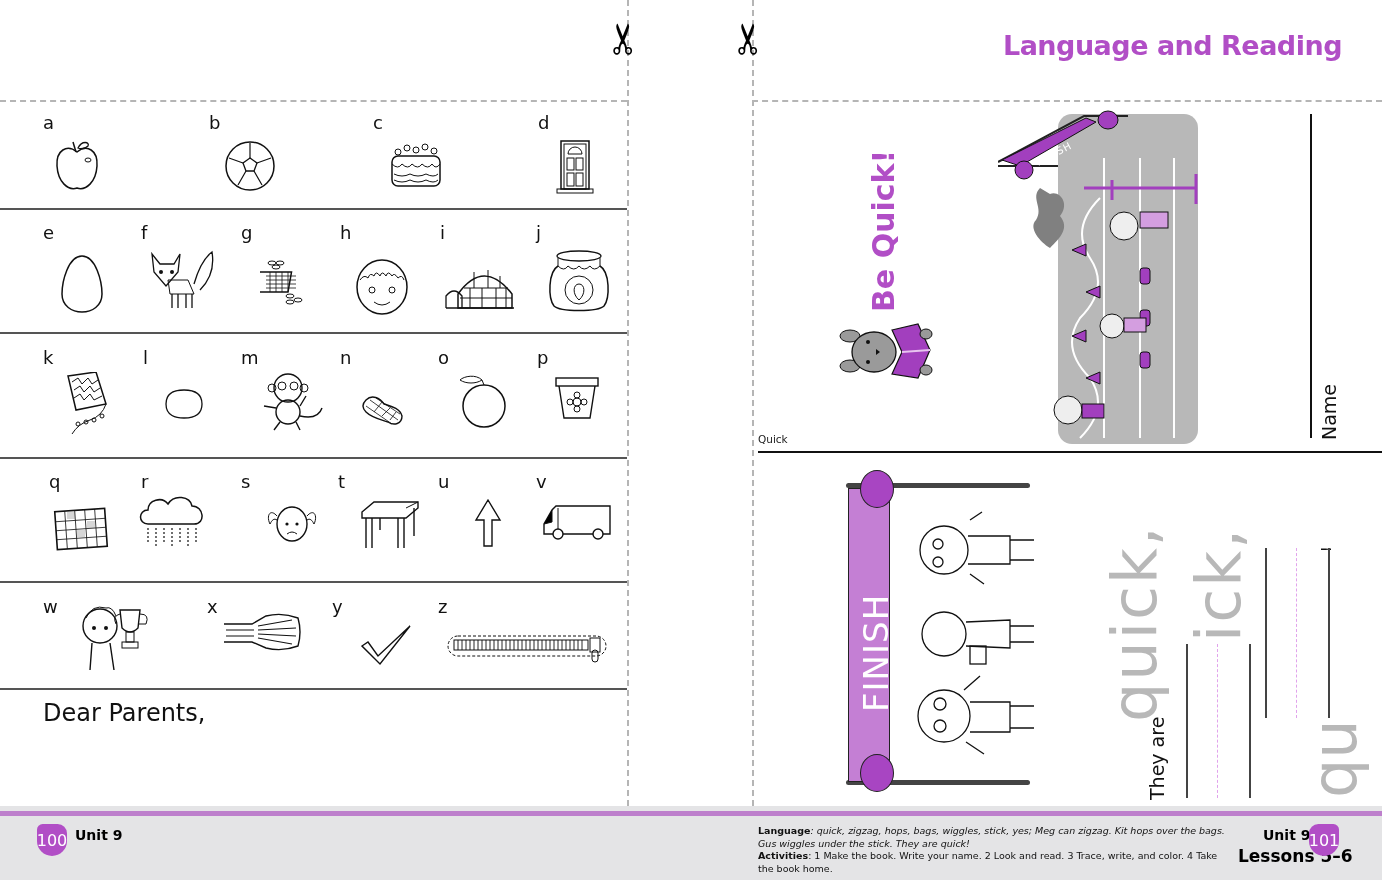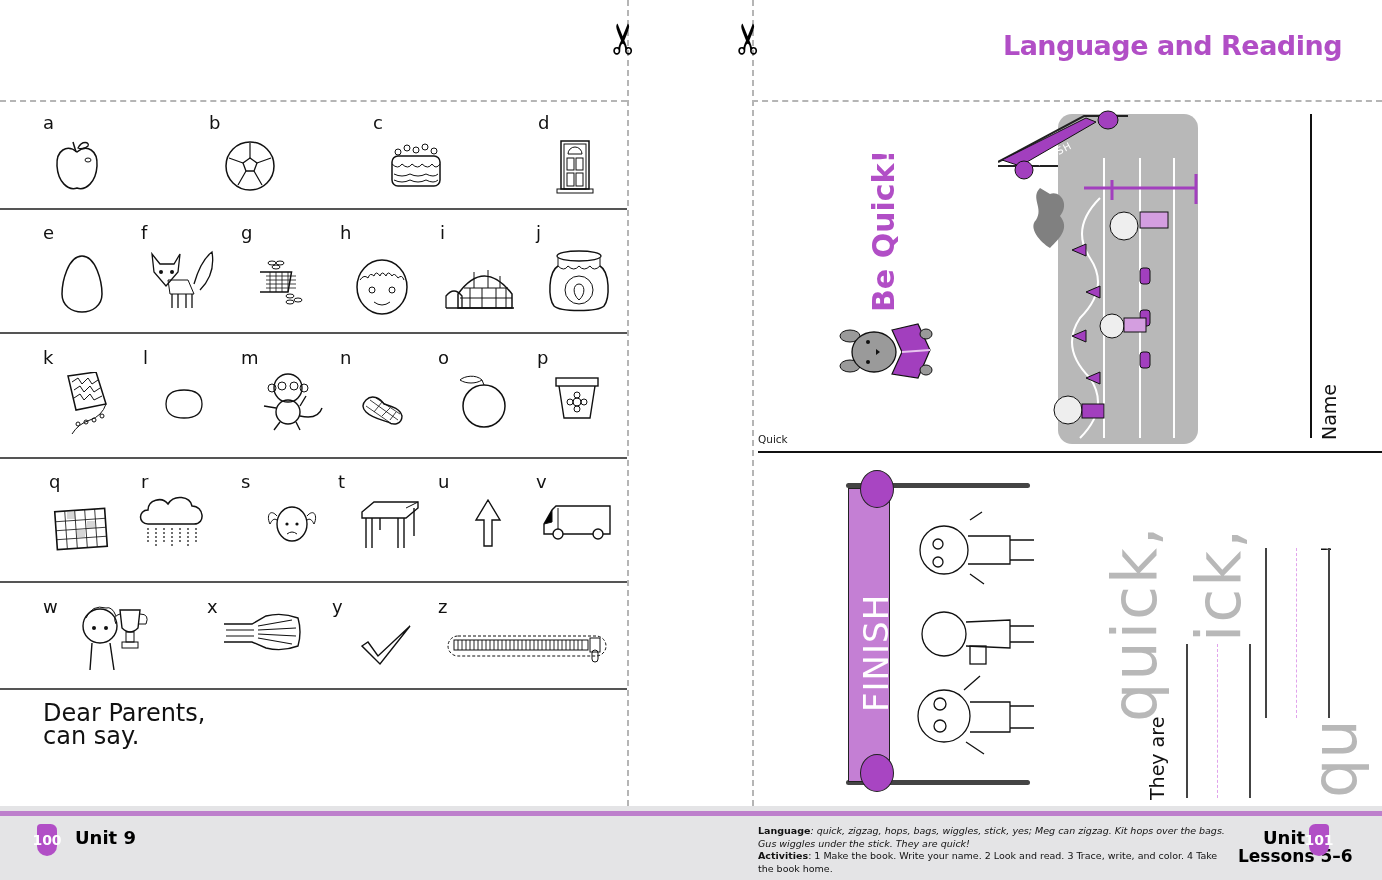--- a/index.html
+++ b/index.html
@@ -8,22 +8,22 @@
   .dash-h { position:absolute; height:0; border-top:2px dashed #b5b5b5; }
   .dash-v { position:absolute; width:0; border-left:2px dashed #b5b5b5; }
   .solid-h { position:absolute; height:2px; background:#555; }
   .letter { position:absolute; font-size:18px; font-family:"DejaVu Sans", sans-serif; color:#111; }
   .pic { position:absolute; }
   .title { position:absolute; right:40px; top:30px; font-family:"DejaVu Sans", sans-serif; font-weight:bold; font-size:27px; color:#b14ec6; letter-spacing:-0.5px; }
   .scissors { position:absolute; font-size:42px; line-height:42px; color:#000; }
   .parents { position:absolute; left:43px; top:702px; font-size:24px; line-height:23px; color:#111; font-family:"DejaVu Sans", sans-serif; }
   .footer { position:absolute; left:0; top:806px; width:1382px; height:74px; background:#e4e4e6; }
   .footer-line { position:absolute; left:0; top:811px; width:1382px; height:5px; background:#bd7fcc; }
-  .pagebadge { position:absolute; width:20px; height:32px; background:#b14ec6; color:#fff; font-weight:bold; font-size:14px; display:flex; align-items:center; justify-content:center; }
-  .unit { position:absolute; font-weight:bold; font-size:18px; color:#000; }
+  .pagebadge { position:absolute; width:30px; height:32px; background:#b14ec6; color:#fff; font-weight:normal; font-size:16px; display:flex; align-items:center; justify-content:center; }
+  .unit { position:absolute; font-weight:bold; font-size:14px; color:#000; }
   .lang { position:absolute; left:758px; top:825px; width:470px; font-size:9.5px; line-height:12.5px; color:#111; }
   .rot { position:absolute; transform-origin:left top; white-space:nowrap; }
   .fold { position:absolute; left:758px; top:433px; font-size:10.5px; color:#222; }
   .track { position:absolute; background:#b8b8b8; border-radius:14px; }
 </style>
 </head>
 <body>
 
 <div class="dash-v" style="left:627px; top:0; height:806px;"></div>
 <div class="dash-v" style="left:752px; top:0; height:806px;"></div>
@@ -290,21 +290,20 @@
         <rect x="8" y="10" width="134" height="10" fill="none" stroke="#111"></rect>
         <path d="M12 10 V20 M16 10 V20 M20 10 V20 M24 10 V20 M28 10 V20 M32 10 V20 M36 10 V20 M40 10 V20 M44 10 V20 M48 10 V20 M52 10 V20 M56 10 V20 M60 10 V20 M64 10 V20 M68 10 V20 M72 10 V20 M76 10 V20 M80 10 V20 M84 10 V20 M88 10 V20 M92 10 V20 M96 10 V20 M100 10 V20 M104 10 V20 M108 10 V20 M112 10 V20 M116 10 V20 M120 10 V20 M124 10 V20 M128 10 V20 M132 10 V20 M136 10 V20" stroke="#111" stroke-width="0.9"></path>
         <rect x="144" y="8" width="10" height="14" fill="none" stroke="#111"></rect>
         <rect x="146" y="20" width="6" height="12" rx="3" fill="none" stroke="#111"></rect>
       </svg>
   </div>
 </div>
 
 <div class="parents">
   <div>Dear Parents,</div>
-  <div>can say.</div>
 </div>
 
 <div class="solid-h" style="left:758px; top:451px; width:624px; background:#111; height:1.5px;"></div>
 <div class="fold">Quick</div>
 
 <div class="rot" style="left:866px; top:312px; transform:rotate(-90deg); font-weight:bold; font-size:30px; color:#b14ec6;">Be Quick!</div>
 
 <svg class="pic" style="left:836px; top:322px;" width="100" height="62" viewBox="0 0 100 62">
   <ellipse cx="14" cy="14" rx="10" ry="6" fill="#9a9a9a" stroke="#111"></ellipse>
   <ellipse cx="14" cy="44" rx="10" ry="6" fill="#9a9a9a" stroke="#111"></ellipse>

